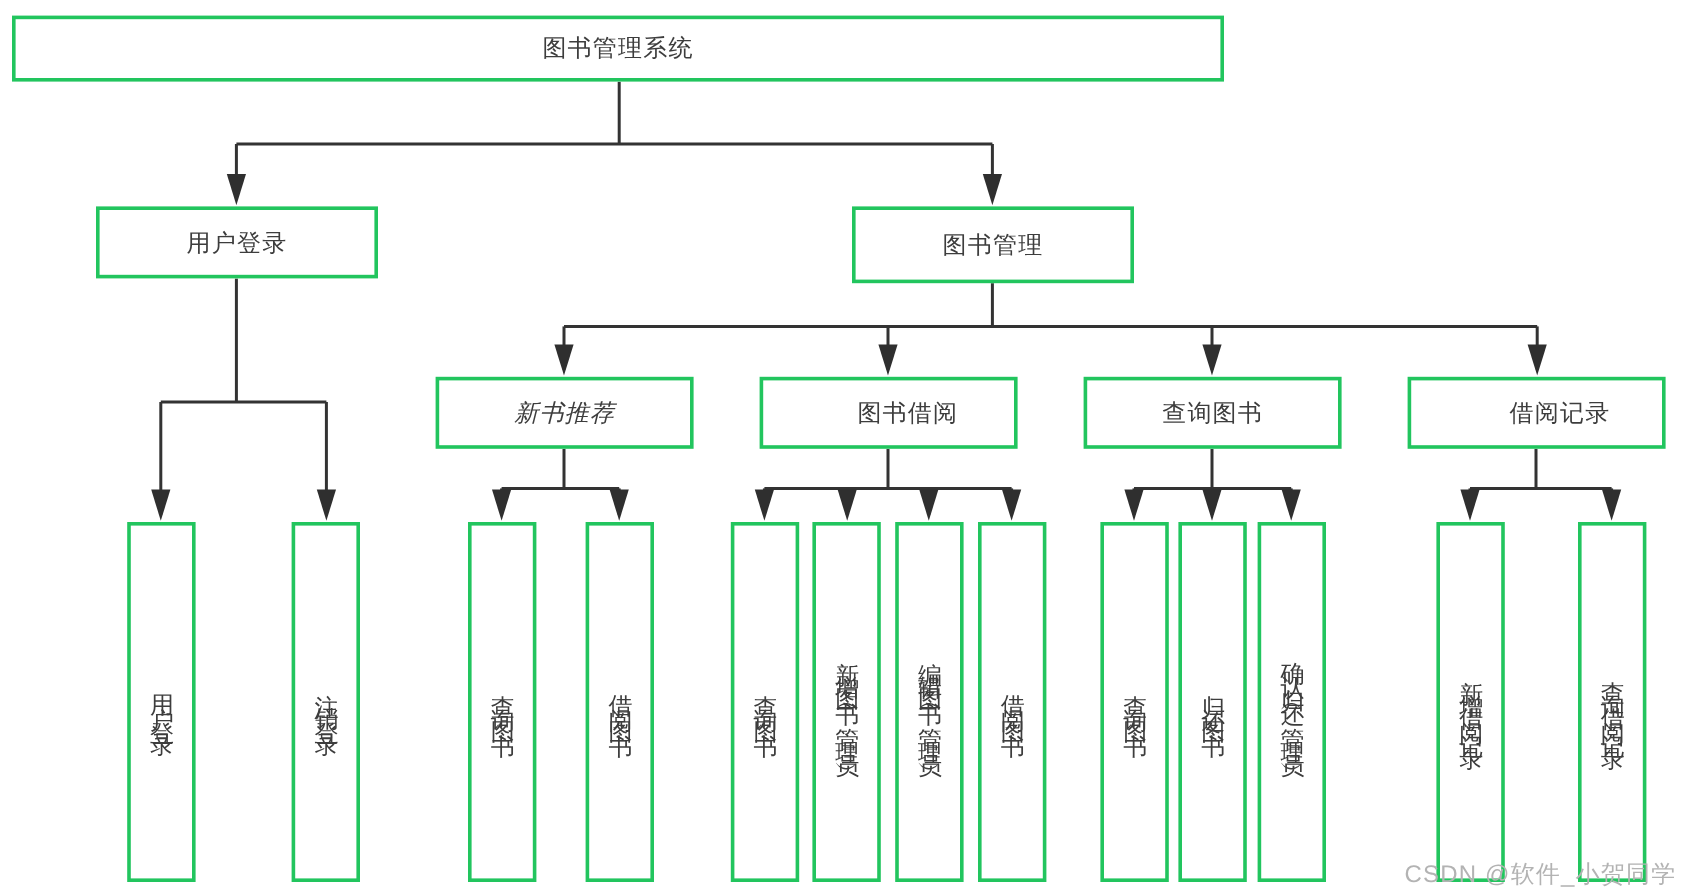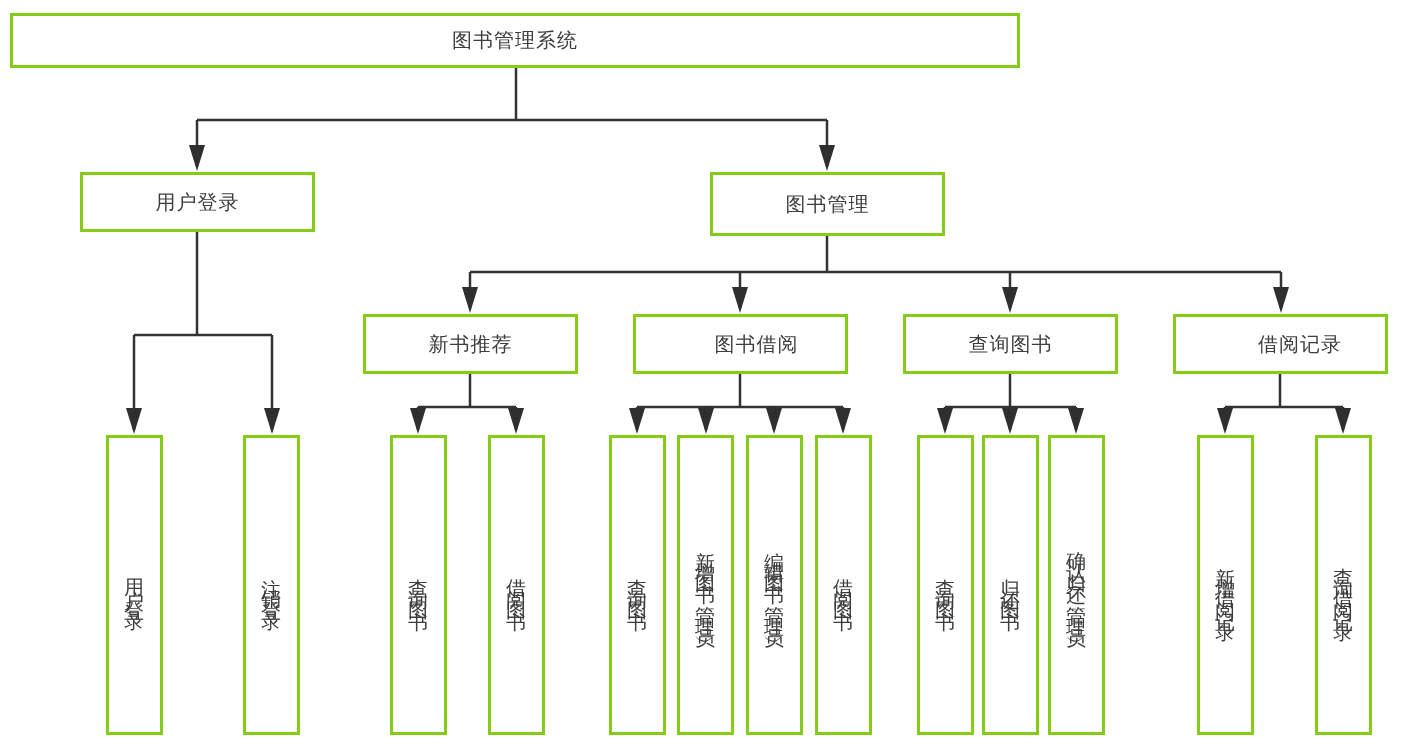--- a/index.html
+++ b/index.html
@@ -2,35 +2,35 @@
 <html><head>
 <meta charset="utf-8">
 <style>
   html,body { margin:0; padding:0; background:#ffffff; }
   .stage {
     position:relative; width:1405px; height:747px; background:#ffffff;
     font-family:"Liberation Sans", sans-serif; overflow:hidden;
   }
   .node {
     position:absolute; box-sizing:border-box;
-    border:3px solid #84cc16; background:#ffffff;
+    border:3px solid #22c55e; background:#ffffff;
     display:flex; align-items:center; justify-content:center;
     color:#3d3d3d;
   }
   .h-node { font-size:20px; letter-spacing:1px; }
   .v-node { width:57px; top:435px; height:300px; }
   .v-node .vtext {
     writing-mode:vertical-rl; text-orientation:mixed;
     font-size:20px; letter-spacing:11px; line-height:1;
   }
   
   #node-root            { left:10px;   top:13px;  width:1010px; height:55px; }
   #node-branch-login    { left:80px;   top:172px; width:235px;  height:60px; }
   #node-branch-bookmgmt { left:710px;  top:172px; width:235px;  height:64px; }
-  #node-newbook   { left:363px;  top:314px; width:215px; height:60px; }
+  #node-newbook   { left:363px;  top:314px; width:215px; height:60px;font-style:italic; }
   #node-bookborrow{ left:633px;  top:314px; width:215px; height:60px;padding-left:32px; }
   #node-curborrow { left:903px;  top:314px; width:215px; height:60px; }
   #node-records   { left:1173px; top:314px; width:215px; height:60px;padding-left:39px; }
   #leaf-login     { left:106px;  }
   #leaf-logout    { left:243px;  }
   #leaf-nb-query  { left:390px;  }
   #leaf-nb-borrow { left:488px;  }
   #leaf-bb-query  { left:609px;  }
   #leaf-bb-add    { left:677px;  }
   #leaf-bb-edit   { left:746px;  }
@@ -183,14 +183,15 @@
     <span class="vtext">确认归还（管理员）</span>
   </div>
 
   <div class="node v-node" id="leaf-rec-add">
     <span class="vtext">新增借阅记录</span>
   </div>
   <div class="node v-node" id="leaf-rec-query">
     <span class="vtext">查询借阅记录</span>
   </div>
 
+  <div class="watermark">CSDN @软件_小贺同学</div>
 
 </div>
 
 </body></html>

